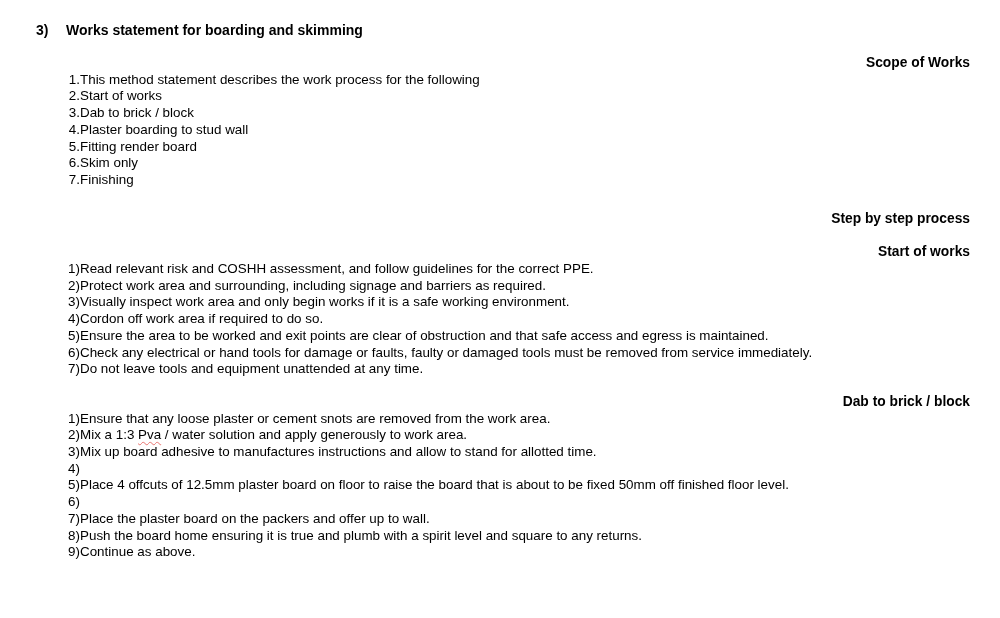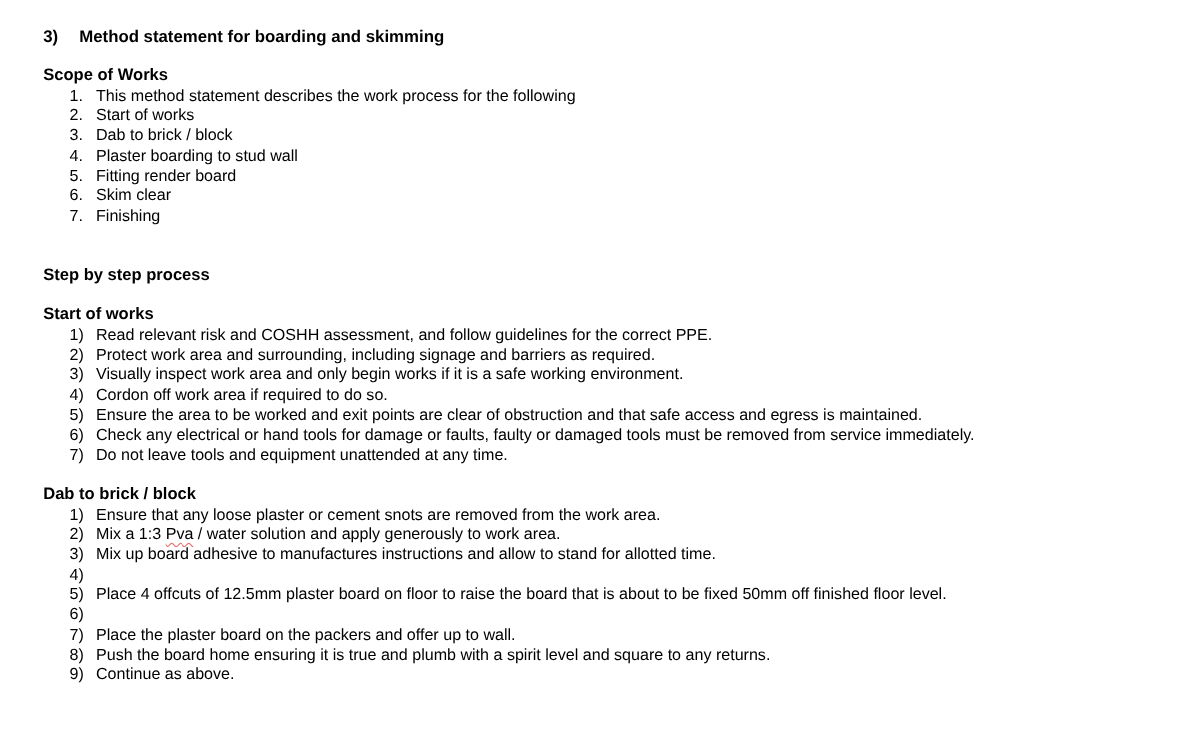--- a/index.html
+++ b/index.html
@@ -35,22 +35,22 @@
     width: 30px;
     flex: 0 0 30px;
   }
   .section-heading {
     margin: 0;
     font-size: 13.8px;
     font-weight: bold;
     line-height: 16.7px;
     white-space: nowrap;
   }
-  .section { margin: 0; }
-  .section.gap-large { margin-top: 32px; }
+  .section { margin: 0; text-align: right; }
+  .section.gap-large { margin-top: 22px; }
   .section.gap-medium { margin-top: 17px; }
   .section.gap-small { margin-top: 16px; }
   ol.doc-list {
     list-style: none;
     margin: 0;
     padding: 0;
   }
   ol.doc-list li {
     display: flex;
     line-height: 16.7px;
@@ -71,21 +71,21 @@
     text-decoration-skip-ink: none;
   }
 </style>
 </head>
 <body>
 
 <div class="page">
 
   <div class="doc-title">
     <span class="title-number">3)</span>
-    <span class="title-text">Method statement for boarding and skimming</span>
+    <span class="title-text">Works statement for boarding and skimming</span>
   </div>
 
   <div class="section">
     <h2 class="section-heading">Scope of Works</h2>
     <ol class="doc-list">
         <li>
           <span class="marker">1.</span>
           <span class="item-text">This method statement describes the work process for the following</span>
         </li>
         <li>
@@ -99,21 +99,21 @@
         <li>
           <span class="marker">4.</span>
           <span class="item-text">Plaster boarding to stud wall</span>
         </li>
         <li>
           <span class="marker">5.</span>
           <span class="item-text">Fitting render board</span>
         </li>
         <li>
           <span class="marker">6.</span>
-          <span class="item-text">Skim clear</span>
+          <span class="item-text">Skim only</span>
         </li>
         <li>
           <span class="marker">7.</span>
           <span class="item-text">Finishing</span>
         </li>
       </ol>
   </div>
 
   <div class="section gap-large">
     <h2 class="section-heading">Step by step process</h2>

